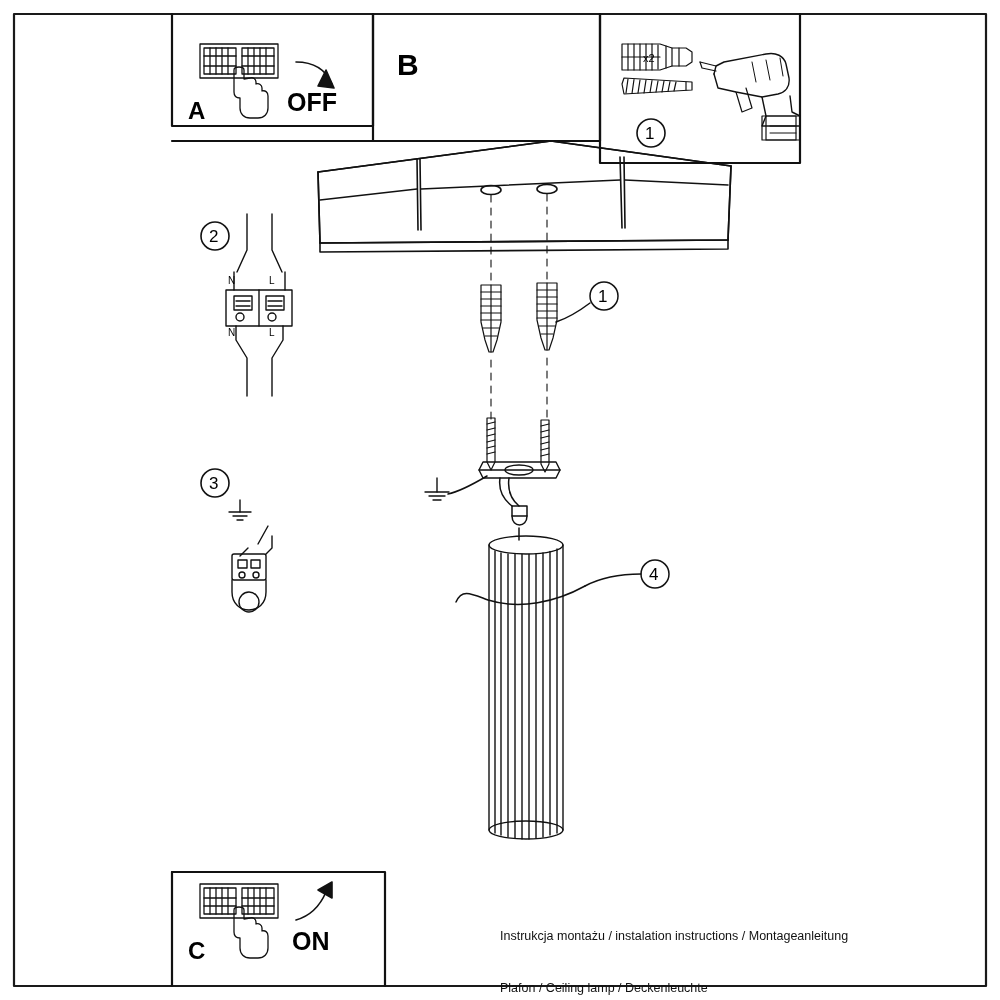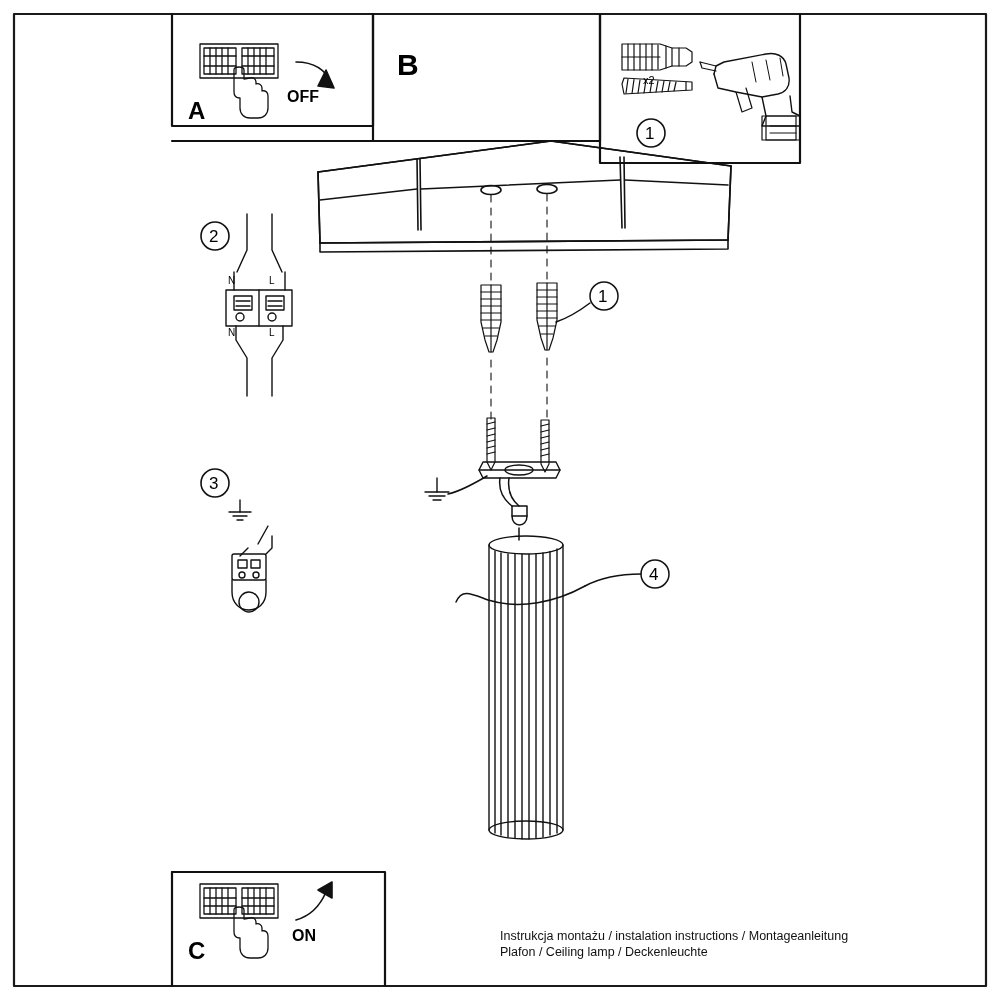--- a/index.html
+++ b/index.html
@@ -29,21 +29,21 @@
   }
   .lbl-big {
     font-size: 30px;
     font-weight: bold;
   }
   .lbl-letter {
     font-size: 24px;
     font-weight: bold;
   }
   .lbl-onoff {
-    font-size: 16px;
+    font-size: 25px;
     font-weight: bold;
   }
   .lbl-num {
     font-size: 17px;
   }
   .lbl-small {
     font-size: 11px;
   }
   .lbl-foot {
     font-size: 12.5px;
@@ -324,32 +324,32 @@
       <path d="M318 890 L332 882 L332 898 Z" fill="#111"></path>
     </g>
 
   </svg>
 
   <div class="lbl lbl-letter" style="left:188px; top:97px;">A</div>
   <div class="lbl lbl-onoff" style="left:287px; top:88px;">OFF</div>
 
   <div class="lbl lbl-big" style="left:397px; top:48px;">B</div>
 
-  <div class="lbl lbl-small" style="left:643px; top:74px;">x2</div>
+  <div class="lbl lbl-small" style="left:643px; top:52px;">x2</div>
   <div class="lbl lbl-num" style="left:645px; top:124px;">1</div>
 
   <div class="lbl lbl-num" style="left:598px; top:287px;">1</div>
   <div class="lbl lbl-num" style="left:209px; top:227px;">2</div>
   <div class="lbl lbl-num" style="left:209px; top:474px;">3</div>
   <div class="lbl lbl-num" style="left:649px; top:565px;">4</div>
 
   <div class="lbl lbl-term" style="left:228px; top:275px;">N</div>
   <div class="lbl lbl-term" style="left:269px; top:275px;">L</div>
   <div class="lbl lbl-term" style="left:228px; top:327px;">N</div>
   <div class="lbl lbl-term" style="left:269px; top:327px;">L</div>
 
   <div class="lbl lbl-letter" style="left:188px; top:937px;">C</div>
   <div class="lbl lbl-onoff" style="left:292px; top:927px;">ON</div>
 
   <div class="lbl lbl-foot" style="left:500px; top:928px;">Instrukcja montażu / instalation instructions / Montageanleitung</div>
-  <div class="lbl lbl-foot" style="left:500px; top:944px;">Plafon / Ceiling lamp / Deckenleuchte</div>
+  <div class="lbl lbl-foot" style="left:500px; top:980px;">Plafon / Ceiling lamp / Deckenleuchte</div>
 
 </div>
 
 </body></html>

